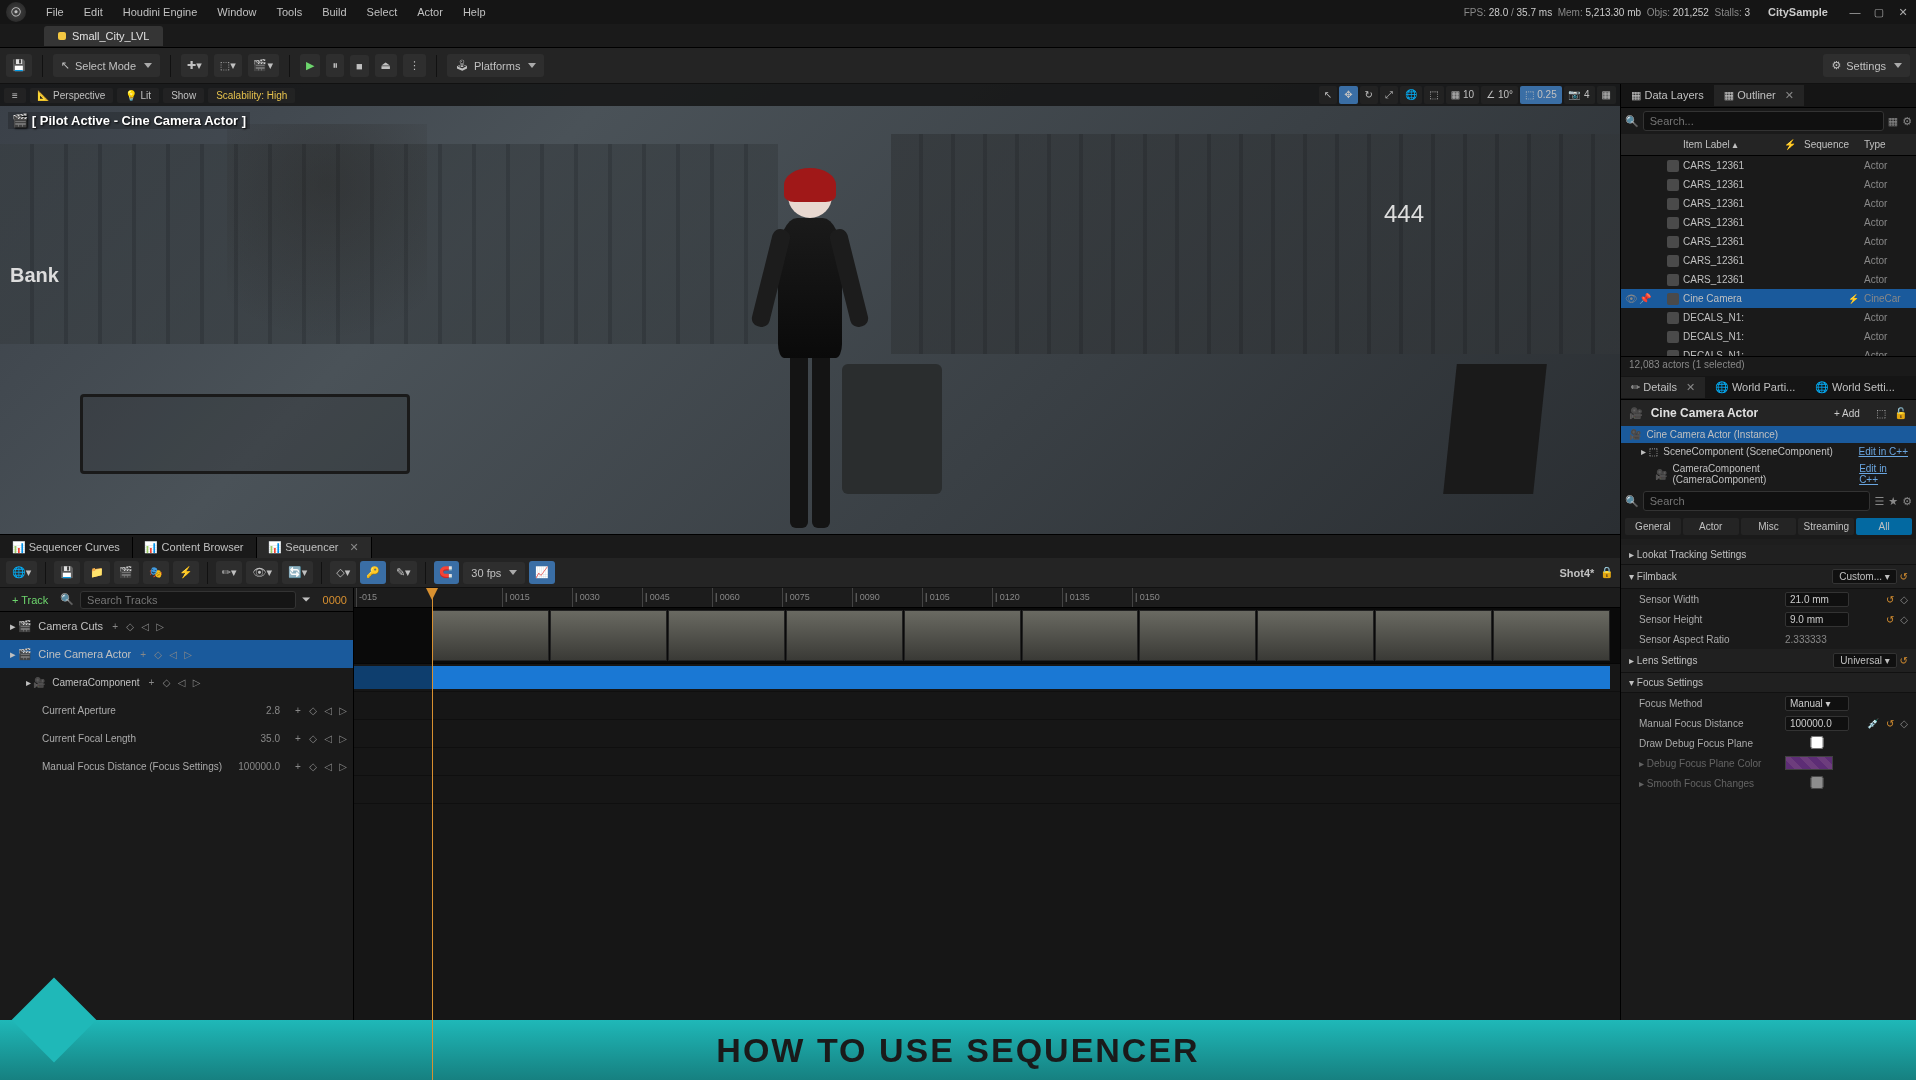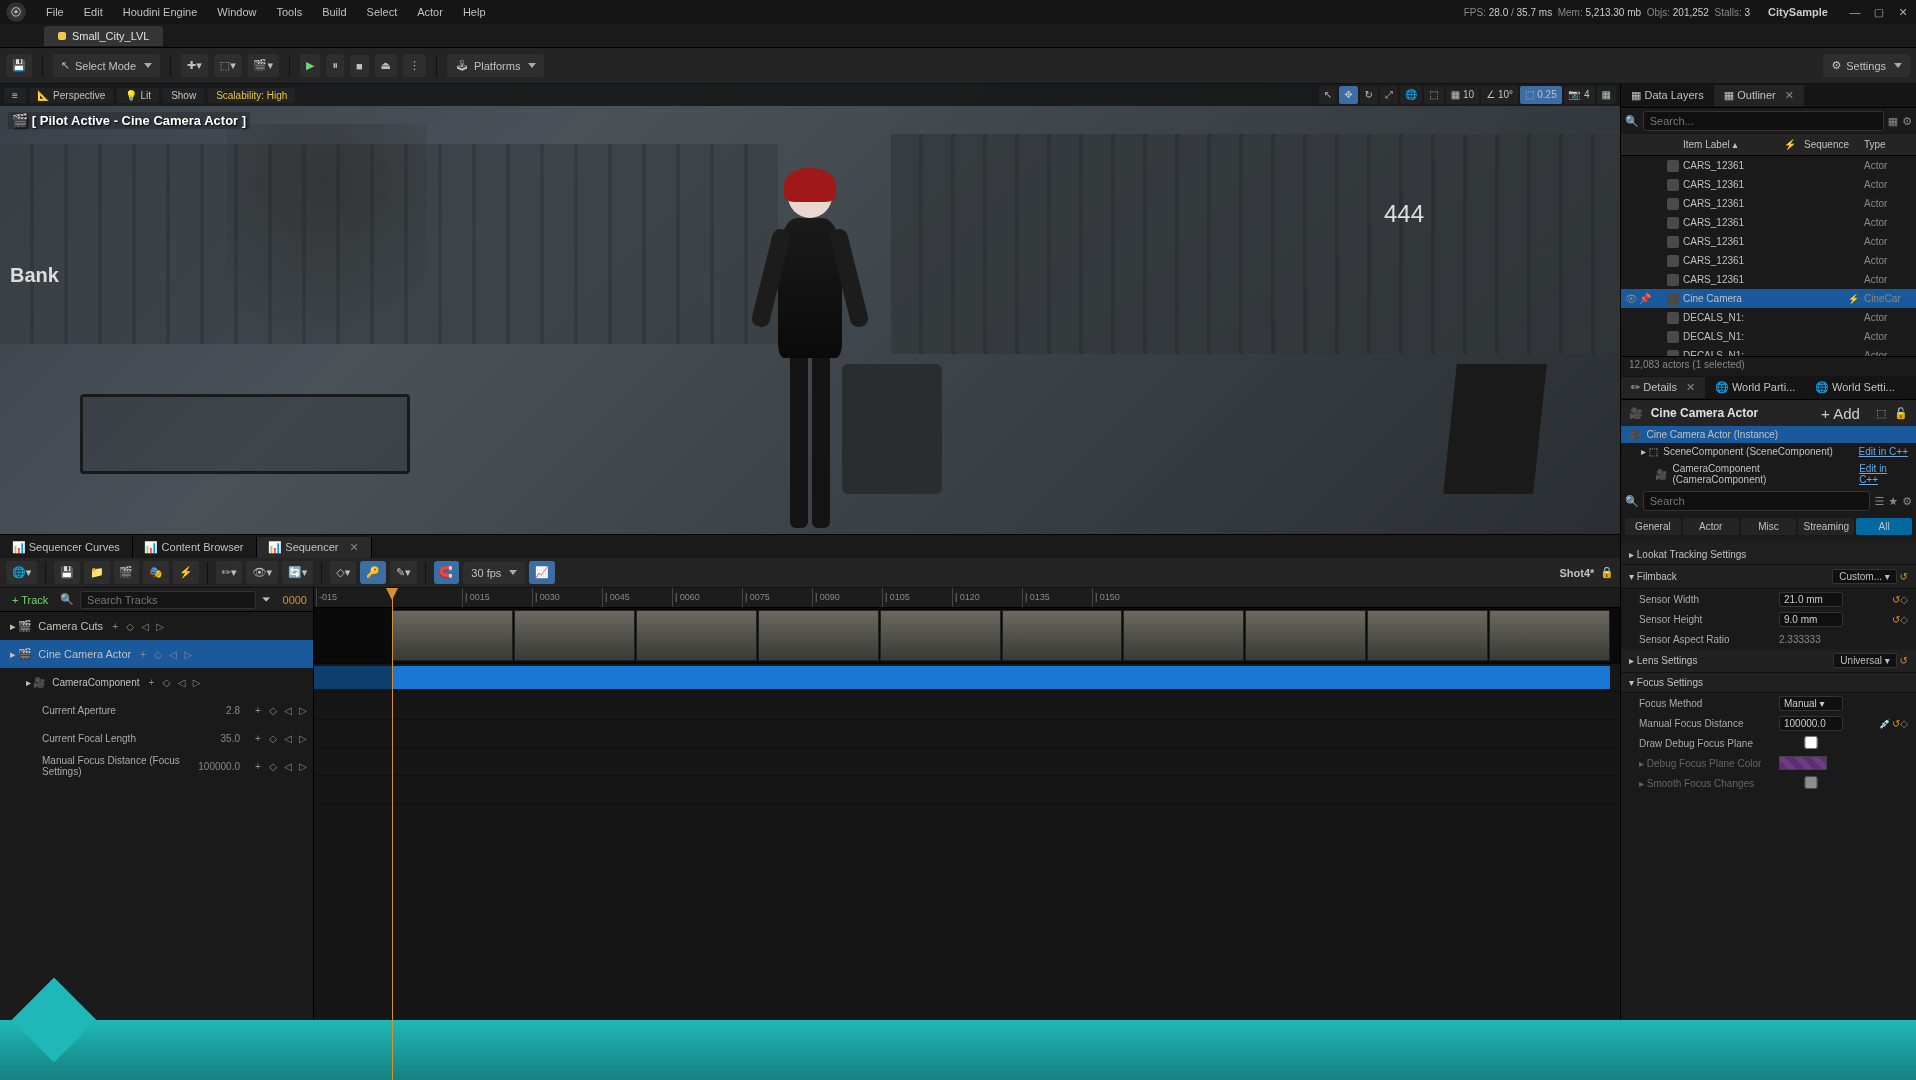--- a/index.html
+++ b/index.html
@@ -66,21 +66,21 @@
 .bottom-tabs { height: 24px; background: #1a1a1a; display: flex; align-items: end; border-top: 1px solid #000;}
 .bottom-tabs .btab { padding: 4px 12px; background:#1a1a1a; display:flex; align-items:center; gap:5px; font-size:11px; cursor:pointer; border-right:1px solid #000;}
 .bottom-tabs .btab.active { background:#2a2a2a;}
 .bottom-tabs .btab .close { margin-left:6px; color:#888;}
 
 
 .sequencer { flex: 1; background: #1e1e1e; display: flex; flex-direction: column; overflow: hidden; }
 .seq-toolbar { height: 30px; background: #242424; display: flex; align-items: center; padding: 0 6px; gap: 4px; border-bottom:1px solid #111;}
 .seq-toolbar .right { margin-left:auto; display:flex; gap:6px; align-items:center;}
 .seq-body { flex:1; display:flex; overflow:hidden;}
-.seq-left { width: 314px; background:#1a1a1a; border-right:1px solid #000; display:flex; flex-direction:column;}
+.seq-left { width: 354px; background:#1a1a1a; border-right:1px solid #000; display:flex; flex-direction:column;}
 .seq-left .trackrow { height:24px; display:flex; align-items:center; padding:0 6px; gap:6px; position:relative;}
 .seq-left .trackrow.header { background:#202020; border-bottom:1px solid #000;}
 .seq-left .addtrack { color:#6dd66d; font-size:11px; padding:2px 6px; cursor:pointer;}
 .seq-left input { background:#151515; border:1px solid #333; color:#ccc; padding:2px 6px; flex:1; border-radius:3px; font-size:11px;}
 .seq-left .curframe { color:#d89030; font-size:11px; margin-left:6px;}
 .seq-left .track { height:28px; display:flex; align-items:center; padding-left:10px; gap:6px; font-size:11px;}
 .seq-left .track.selected { background:#1a5a9c;}
 .seq-left .track .val { margin-left:auto; color:#888; font-size:10px; padding-right:6px;}
 .seq-left .track .acts { display:flex; gap:3px; margin-right:4px;}
 .seq-left .track .acts span { width:12px; text-align:center; color:#888; font-size:10px;}
@@ -120,33 +120,33 @@
 .orow .typeicon { width:12px; height:12px; background:#4a4a4a; border-radius:2px;}
 .orow .label { flex:1; overflow:hidden; white-space:nowrap; text-overflow:ellipsis;}
 .orow .type { width:48px; color:#888; text-align:left;}
 .orow .bolt { color:#d89030; font-size:9px;}
 .outliner-footer { height:20px; background:#1a1a1a; padding:2px 8px; font-size:10px; color:#888; border-top:1px solid #000;}
 
 
 .details { flex:1; display:flex; flex-direction:column; overflow:hidden;margin-top:6px;}
 .details-header { height:26px; background:#242424; display:flex; align-items:center; padding:0 8px; gap:8px;}
 .details-header .title { font-weight:bold; font-size:12px; color:#e0e0e0;}
-.details-header .add { margin-left:auto; color:#ccc; font-size:15px; padding:2px 8px; cursor:pointer;text-align:center;}
+.details-header .add { margin-left:auto; color:#ccc; font-size:10px; padding:2px 8px; cursor:pointer;text-align:center;}
 .comp-tree { background:#1a1a1a; font-size:10px;}
 .comp-tree .crow { padding:3px 8px; display:flex; align-items:center; gap:5px;}
 .comp-tree .crow.sel { background:#1a5a9c;}
 .comp-tree .editcpp { margin-left:auto; color:#6aa6e0; text-decoration:underline; cursor:pointer;}
 .filter-row { display:flex; gap:2px; padding:4px; background:#1a1a1a;}
 .filter-row .fbtn { flex:1; text-align:center; padding:3px 2px; background:#242424; border-radius:2px; font-size:10px; cursor:pointer;}
 .filter-row .fbtn.active { background:#0369a1;}
 .details-body { flex:1; overflow-y:auto; background:#1a1a1a;}
 .details-body::-webkit-scrollbar { width:10px;}
 .details-body::-webkit-scrollbar-thumb { background:#444;}
 .category { padding:4px 8px; background:#202020; font-size:10px; display:flex; align-items:center; gap:4px; border-bottom:1px solid #111;}
-.prop { display:flex; align-items:center; padding:2px 8px 2px 18px; font-size:10px; min-height:20px;}
+.prop { display:flex; align-items:center; padding:2px 8px 2px 18px; font-size:10px; gap:6px; min-height:20px;}
 .prop .plabel { flex:0 0 140px; color:#aaa;}
 .prop .pval { flex:1; }
 .prop .pval input, .prop .pval select { width:64px; background:#101010; border:1px solid #333; color:#ccc; padding:1px 4px; font-size:10px; border-radius:2px;}
 .prop .pval .dropdown { width:64px; background:#101010; border:1px solid #333; color:#ccc; padding:1px 4px; font-size:10px; border-radius:2px; display:inline-flex; justify-content:space-between;}
 .prop .reset { color:#d89030; font-size:10px; cursor:pointer;}
 .prop .colorswatch { width:48px; height:14px; background:repeating-linear-gradient(45deg,#a040d0 0 6px,#c060e0 6px 12px); border:1px solid #666;}
 .prop.dim { opacity:.5;}
 
 
 .tutorial-banner { position:absolute; left:0; right:0; bottom:0; height:60px; background:linear-gradient(180deg,#1fb8b8,#168080); display:flex; align-items:center; justify-content:center;}
@@ -562,13 +562,14 @@
         <div class="prop dim">
           <span class="plabel">▸ Smooth Focus Changes</span>
           <span class="pval"><input type="checkbox" style=""></span>
         </div>
       </div>
   </div>
 </div>
 
 <div class="tutorial-banner">
   <div class="tri"></div>
+  <div class="txt">HOW TO USE SEQUENCER</div>
 </div>
 
 </body></html>

